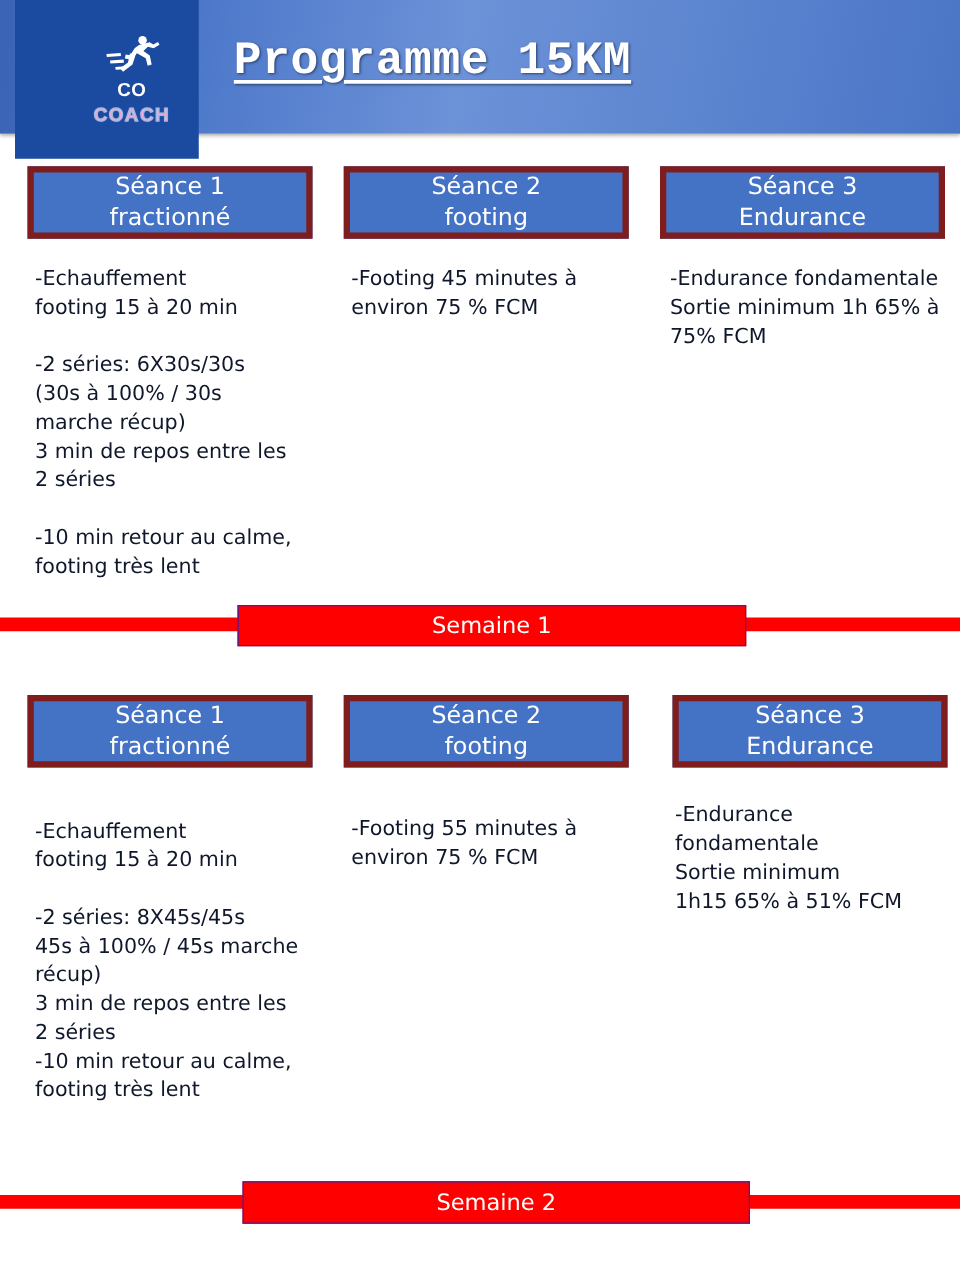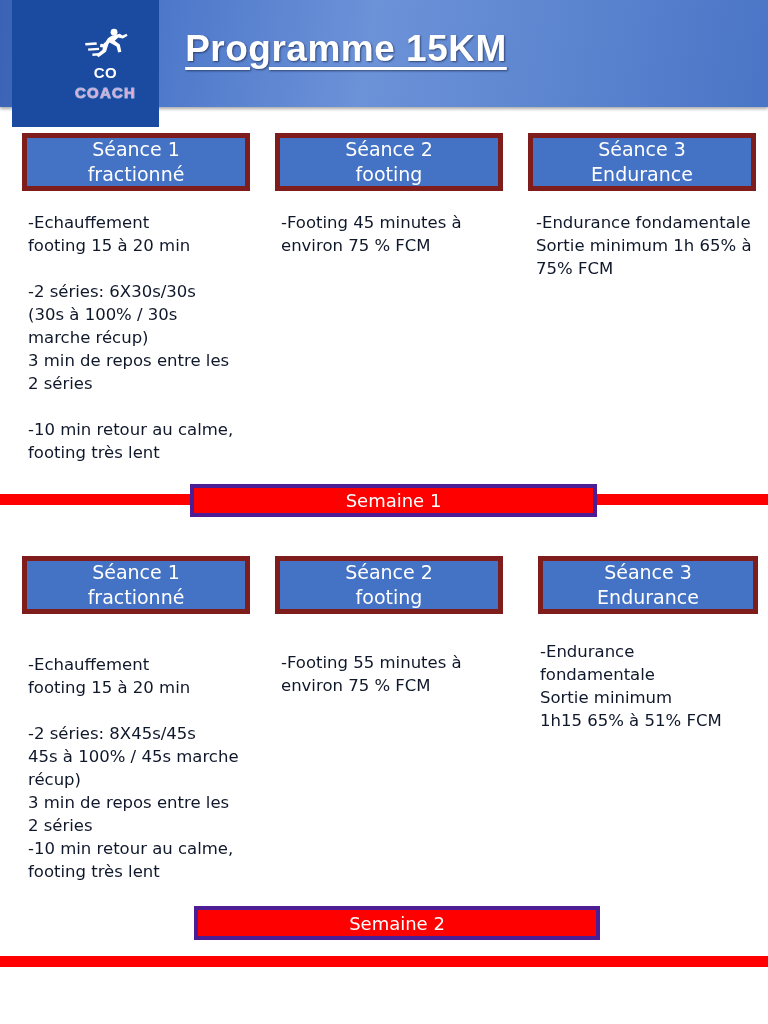--- a/index.html
+++ b/index.html
@@ -68,21 +68,21 @@
     top: 28px;
     width: 692px;
     text-align: center;
     color: #ffffff;
     font-size: 37px;
     font-weight: bold;
     letter-spacing: 0.5px;
     text-decoration: underline;
     text-underline-offset: 6px;
     text-shadow: 1px 1px 2px rgba(20,30,60,0.65);
-    font-family: Liberation Sans, sans-serif;
+    font-family: Liberation Mono, monospace;
   }
 
   
   .sbox {
     position: absolute;
     background: #4472c4;
     border: 5px solid #7f1d1d;
     color: #ffffff;
     font-size: 19px;
     line-height: 25px;
@@ -109,21 +109,21 @@
   .red-line {
     position: absolute;
     left: 0;
     width: 768px;
     height: 11px;
     background: #ff0000;
   }
   .week-banner {
     position: absolute;
     background: #ff0000;
-    border: 4px solid #4c1d95;
+    border: 1px solid #4c1d95;
     color: #ffffff;
     font-size: 18px;
     text-align: center;
     display: flex;
     align-items: center;
     justify-content: center;
     box-sizing: border-box;
     font-family: "DejaVu Sans", sans-serif;
   }
 </style>
@@ -205,13 +205,13 @@
 -10 min retour au calme,
 footing très lent</div>
 <div class="tblock" style="left:281px; top:651px; width:235px;">-Footing 55 minutes à
 environ 75 % FCM</div>
 <div class="tblock" style="left:540px; top:640px; width:228px;">-Endurance
 fondamentale
 Sortie minimum
 1h15 65% à 51% FCM</div>
 
 <div class="red-line" style="top:956px;"></div>
-<div class="week-banner" style="left:194px; top:906px; width:406px; height:34px;">Semaine 2</div>
+<div class="week-banner" style="left:194px; top:945px; width:406px; height:34px;">Semaine 2</div>
 
 </body></html>

